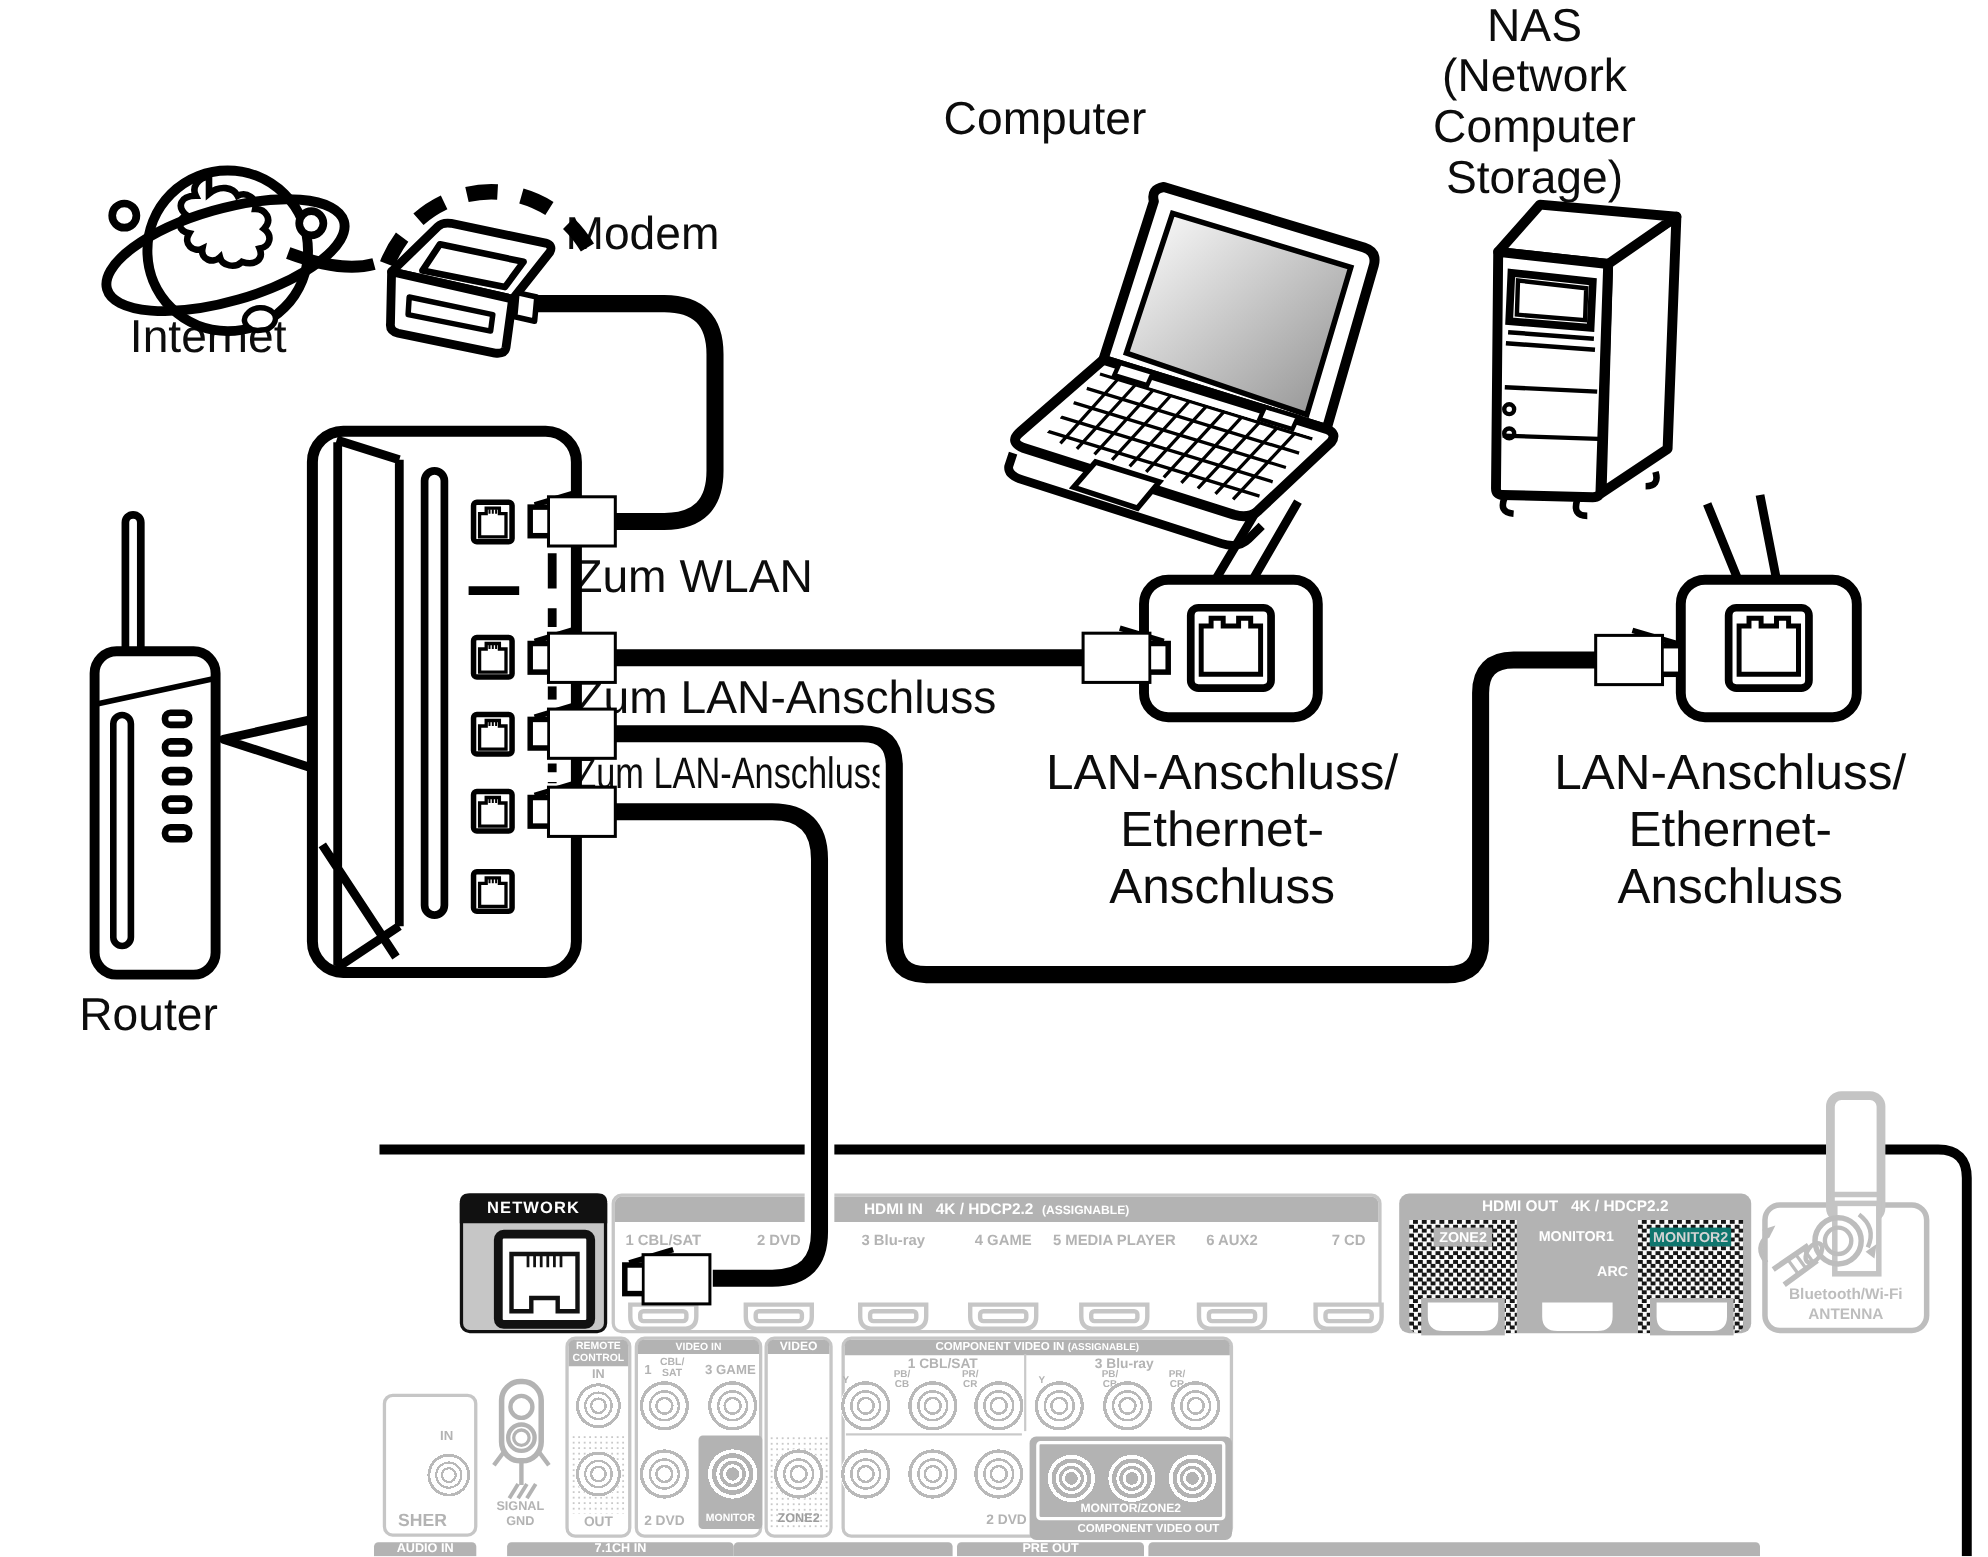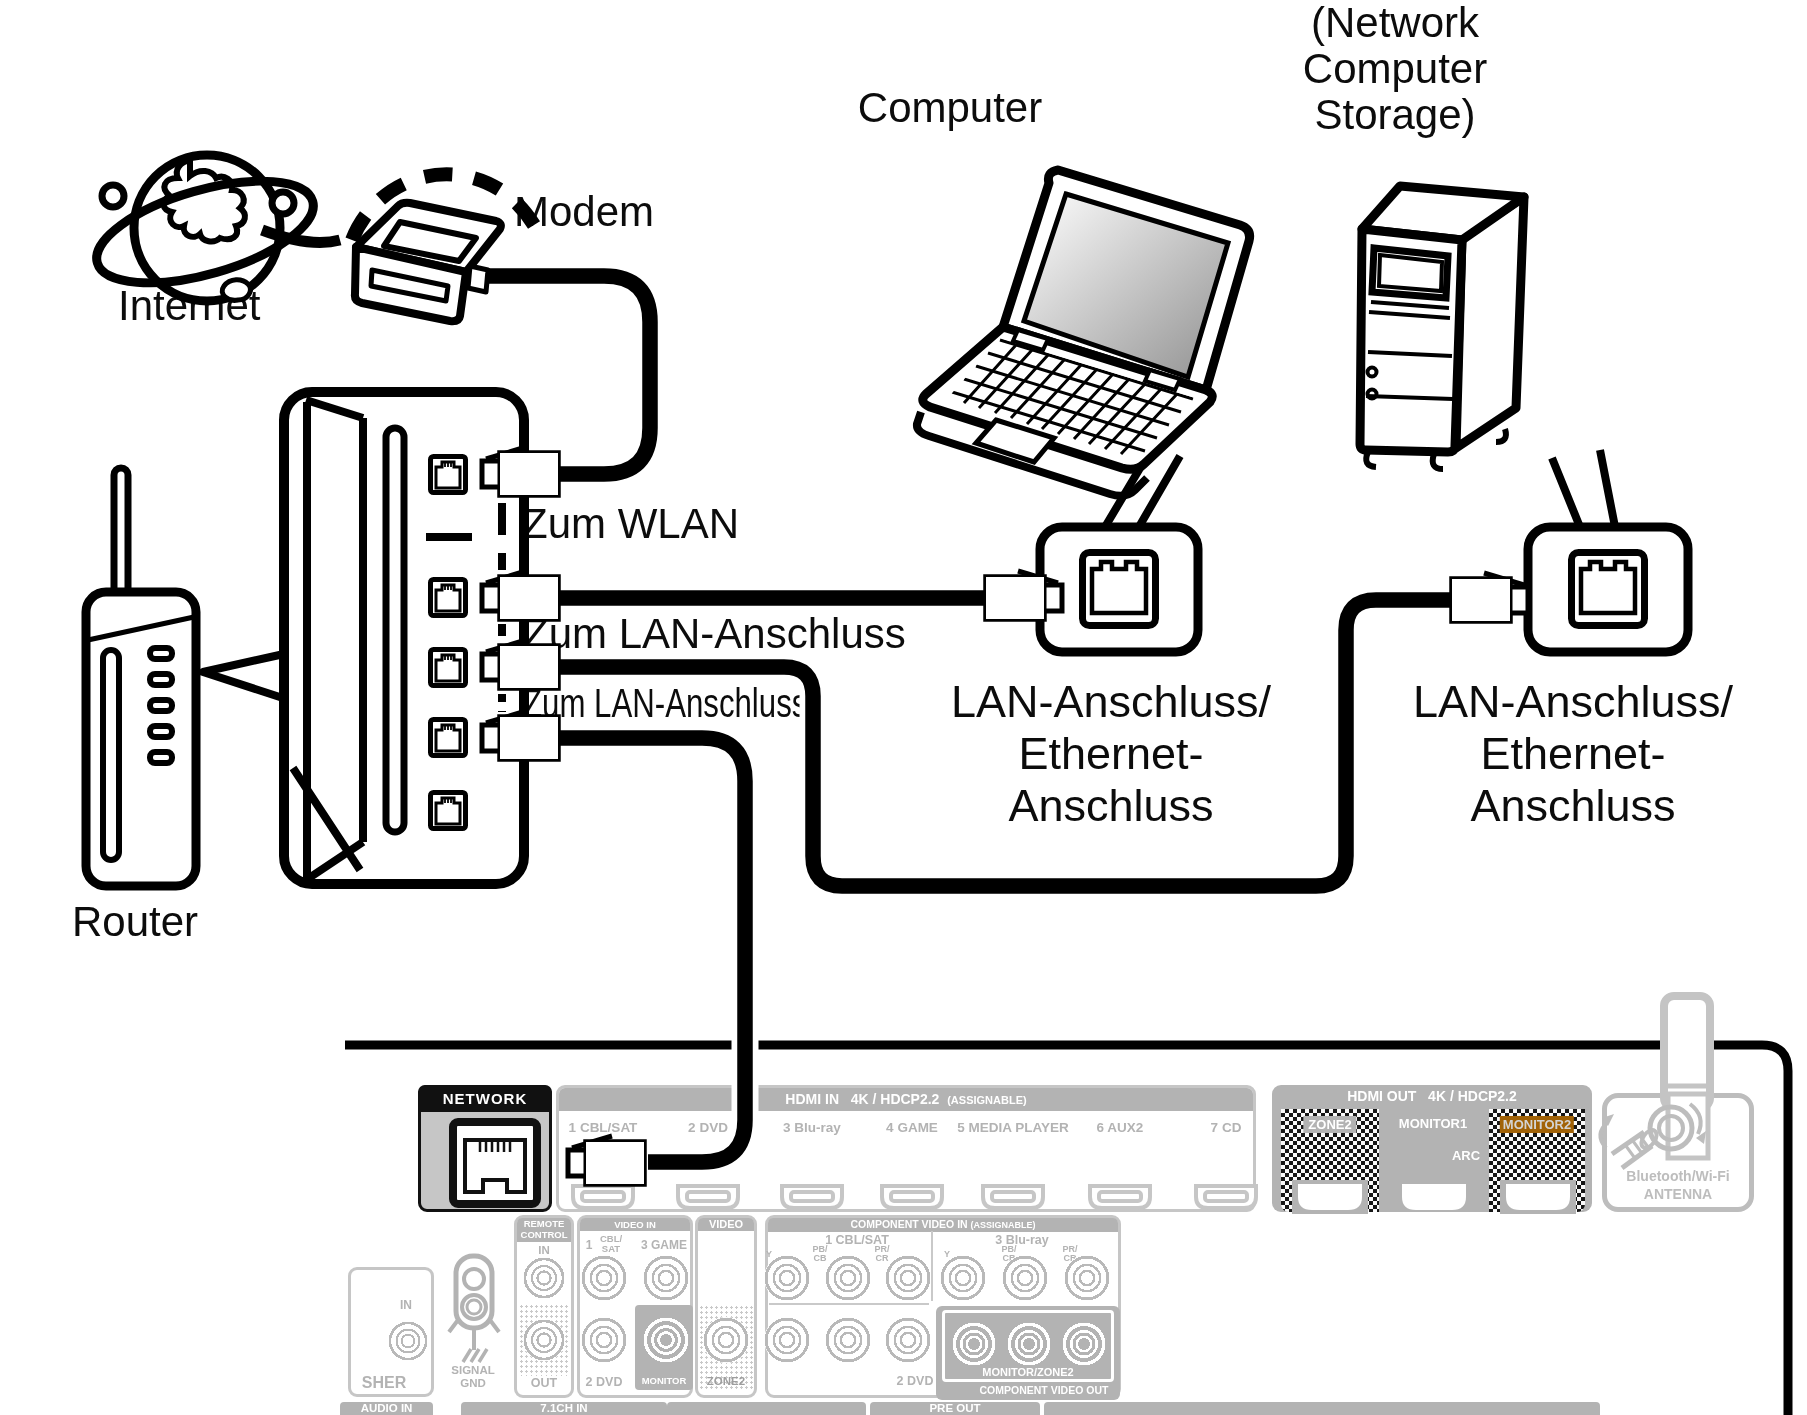--- a/index.html
+++ b/index.html
@@ -32,20 +32,21 @@
 <body>
 
 <div id="stage">
 
   <div class="layer">
 
     <div class="lbl" style="left:118px;top:282px;">Internet</div>
     <div class="lbl" style="left:514px;top:188px;">Modem</div>
     <div class="lblc" style="left:800px;top:84px;width:300px;">Computer</div>
     <div class="lblc" style="left:1215px;top:0px;width:360px;line-height:46px;">
+      <span style="display:block;">NAS</span>
       <span style="display:block;">(Network Computer</span>
       <span style="display:block;">Storage)</span>
     </div>
     <div class="lbl" style="left:72px;top:898px;">Router</div>
 
     <div class="lbl" style="left:522px;top:500px;">Zum WLAN</div>
     <div class="lbl" style="left:523px;top:610px;">Zum LAN-Anschluss</div>
     <div class="lbl cond" style="left:523px;top:681px;font-size:40px;">Zum LAN-Anschluss</div>
 
     <div class="callout-text" style="left:946px;top:676px;">
@@ -81,21 +82,21 @@
 
     <div class="graybox" style="left:1272px;top:1085px;width:320px;height:127px;border-radius:9px;"></div>
     <div class="whitelbl" style="left:1432px;top:1088px;font-size:14px;">
       <span>HDMI OUT</span>&nbsp;&nbsp;
       <span>4K / HDCP2.2</span>
     </div>
     <div class="checker" style="left:1281px;top:1109px;width:98px;height:103px;border-radius:0 0 0 8px;"></div>
     <div class="checker" style="left:1489px;top:1109px;width:96px;height:103px;border-radius:0 0 8px 0;"></div>
     <span class="whitelbl" style="left:1330px;top:1116px;font-size:13px;background:#b3b3b3;padding:1px 5px;">ZONE2</span>
     <span class="whitelbl" style="left:1433px;top:1116px;font-size:13px;">MONITOR1</span>
-    <span class="rlbl" style="left:1537px;top:1116px;font-size:13px;color:#d4d4d4;background:#a16207;padding:1px 3px;">MONITOR2</span>
+    <span class="rlbl" style="left:1537px;top:1116px;font-size:13px;color:#d4d4d4;background:#0f766e;padding:1px 3px;">MONITOR2</span>
     <span class="whitelbl" style="left:1466px;top:1148px;font-size:13px;">ARC</span>
 
     <div style="position:absolute;left:1602px;top:1093px;width:152px;height:119px;border:5px solid #bdbdbd;border-radius:16px;background:#fff;"></div>
     <span class="rlbl" style="left:1678px;top:1168px;font-size:14px;color:#bdbdbd;">Bluetooth/Wi-Fi</span>
     <span class="rlbl" style="left:1678px;top:1186px;font-size:14px;color:#bdbdbd;">ANTENNA</span>
 
     <span class="rlbl" style="left:384px;top:1374px;font-size:16px;z-index:0;">SHER</span>
     <div class="panel" style="left:348px;top:1267px;width:86px;height:130px;background:transparent;"></div>
     <span class="rlbl" style="left:406px;top:1298px;font-size:12px;">IN</span>
     <div class="rca s40" style="left:388px;top:1321px;"></div>

